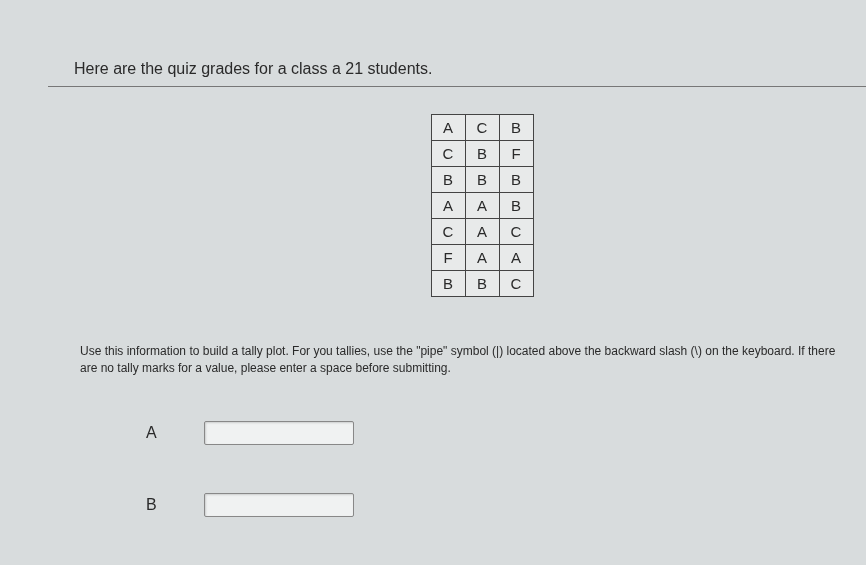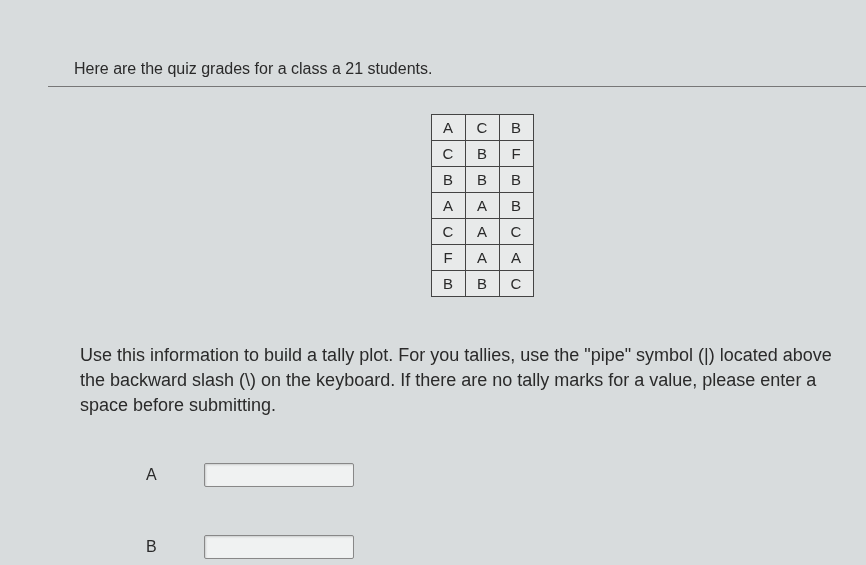--- a/index.html
+++ b/index.html
@@ -40,21 +40,21 @@
       border: 1px solid #444;
       width: 34px;
       height: 26px;
       text-align: center;
       font-size: 15px;
       font-weight: normal;
       background: #e8eaea;
     }
     .instruction-text {
       margin-top: 30px;
-      font-size: 18px;
+      font-size: 12px;
       line-height: 1.4;
       padding: 0 6px;
     }
     .tally-form {
       margin-top: 28px;
       padding-left: 40px;
     }
     .tally-row {
       display: flex;
       align-items: center;

